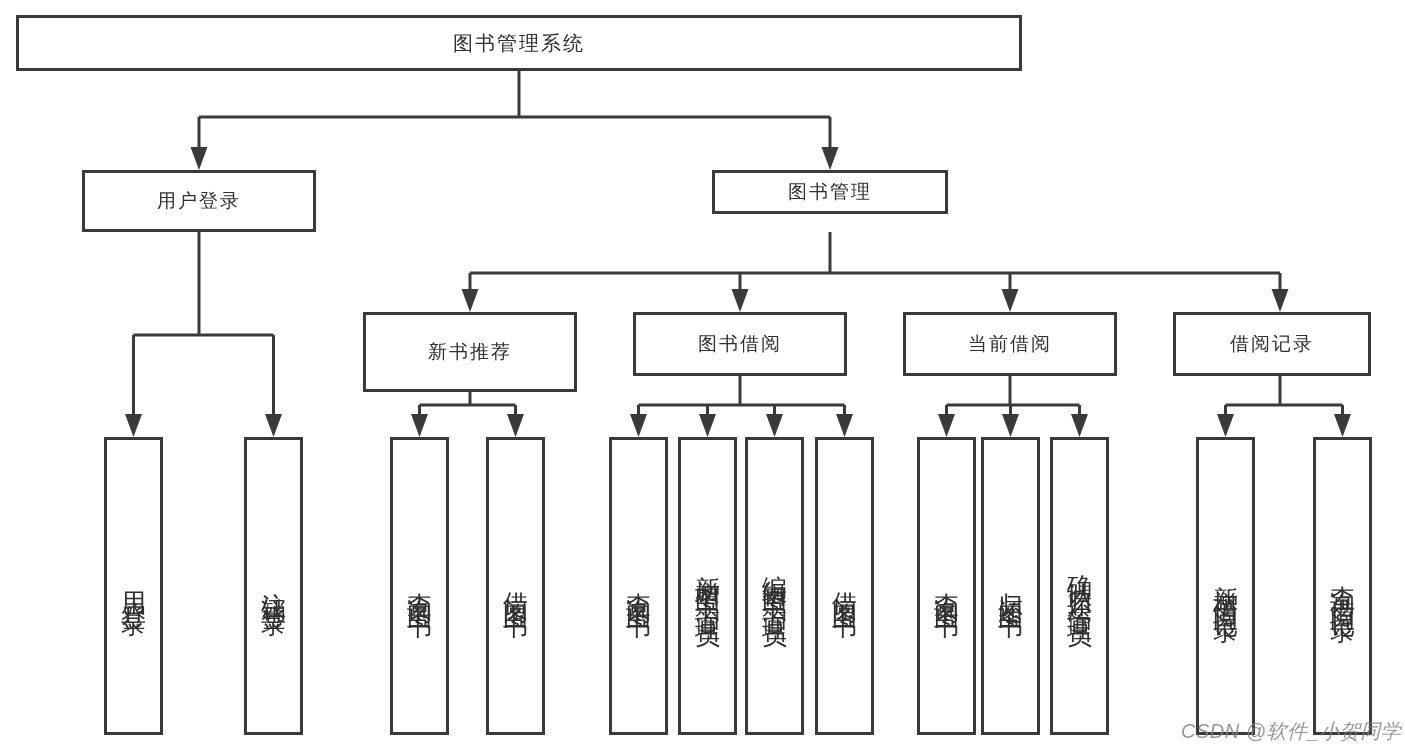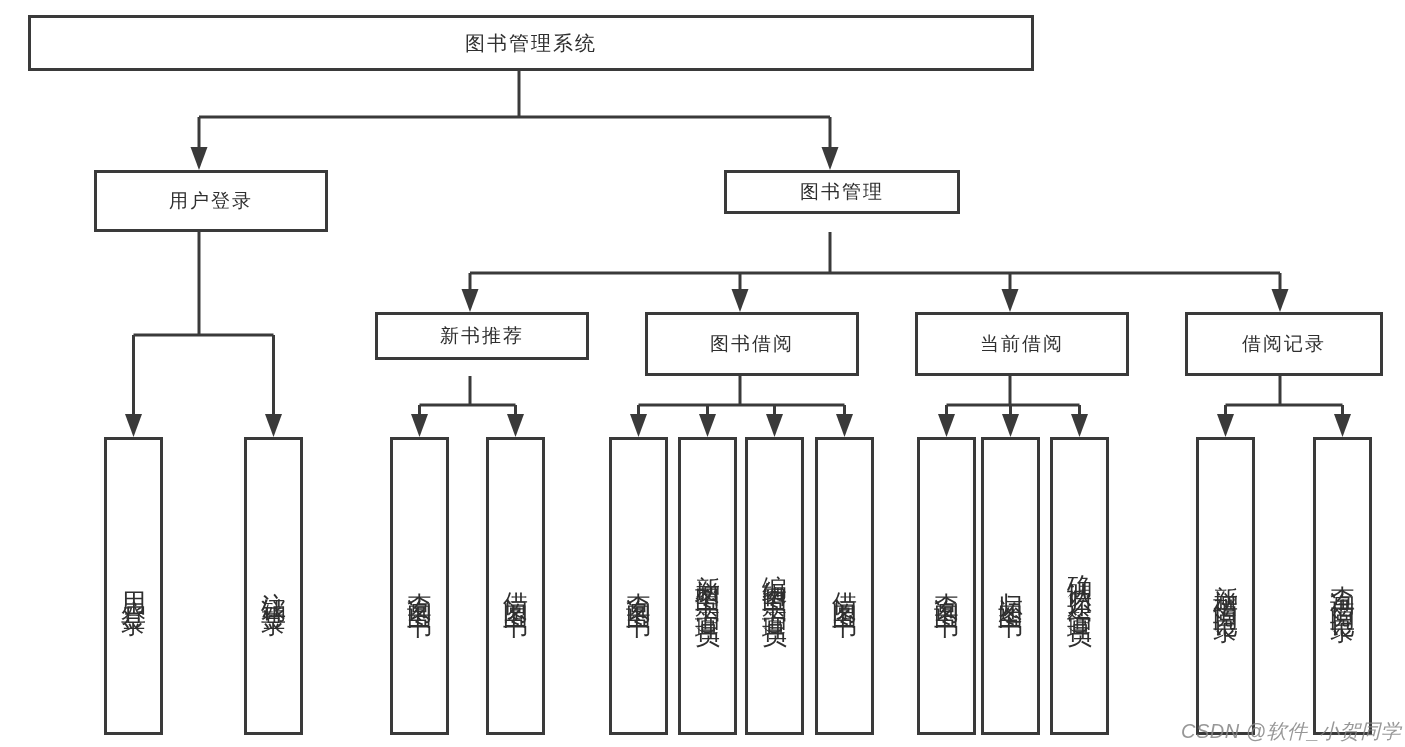--- a/index.html
+++ b/index.html
@@ -9,21 +9,21 @@
     font-family:"Liberation Sans","DejaVu Sans",sans-serif;
     color:#2f2f2f;
   }
   svg.connectors { position:absolute; left:0; top:0; z-index:1; }
   .node {
     position:absolute; box-sizing:border-box;
     background:#ffffff; border:3px solid #3a3a3a;
     display:flex; align-items:center; justify-content:center;
     z-index:2;
   }
-  .h-node { font-size:19px; letter-spacing:2px; white-space:nowrap;margin-left:12px; }
+  .h-node { font-size:19px; letter-spacing:2px; white-space:nowrap; }
   .root-node { font-size:20px; }
   .v-node span {
     writing-mode:vertical-rl; text-orientation:mixed;
     font-size:25px; letter-spacing:7px; line-height:1;
     white-space:nowrap;
   }
   .watermark {
     position:absolute; z-index:5;
     font-size:20px; letter-spacing:0.5px;
     color:rgba(133,133,133,0.85); white-space:nowrap;font-style:italic;
@@ -97,21 +97,21 @@
     <span>图书管理系统</span>
   </div>
 
   <div class="node h-node" style="left:82px; top:170px; width:234px; height:62px;">
     <span>用户登录</span>
   </div>
   <div class="node h-node" style="left:712px; top:170px; width:236px; height:44px;">
     <span>图书管理</span>
   </div>
 
-  <div class="node h-node" style="left:363px; top:312px; width:214px; height:48px;">
+  <div class="node h-node" style="left:363px; top:312px; width:214px; height:80px;">
     <span>新书推荐</span>
   </div>
   <div class="node h-node" style="left:633px; top:312px; width:214px; height:64px;">
     <span>图书借阅</span>
   </div>
   <div class="node h-node" style="left:903px; top:312px; width:214px; height:64px;">
     <span>当前借阅</span>
   </div>
   <div class="node h-node" style="left:1173px; top:312px; width:198px; height:64px;">
     <span>借阅记录</span>

